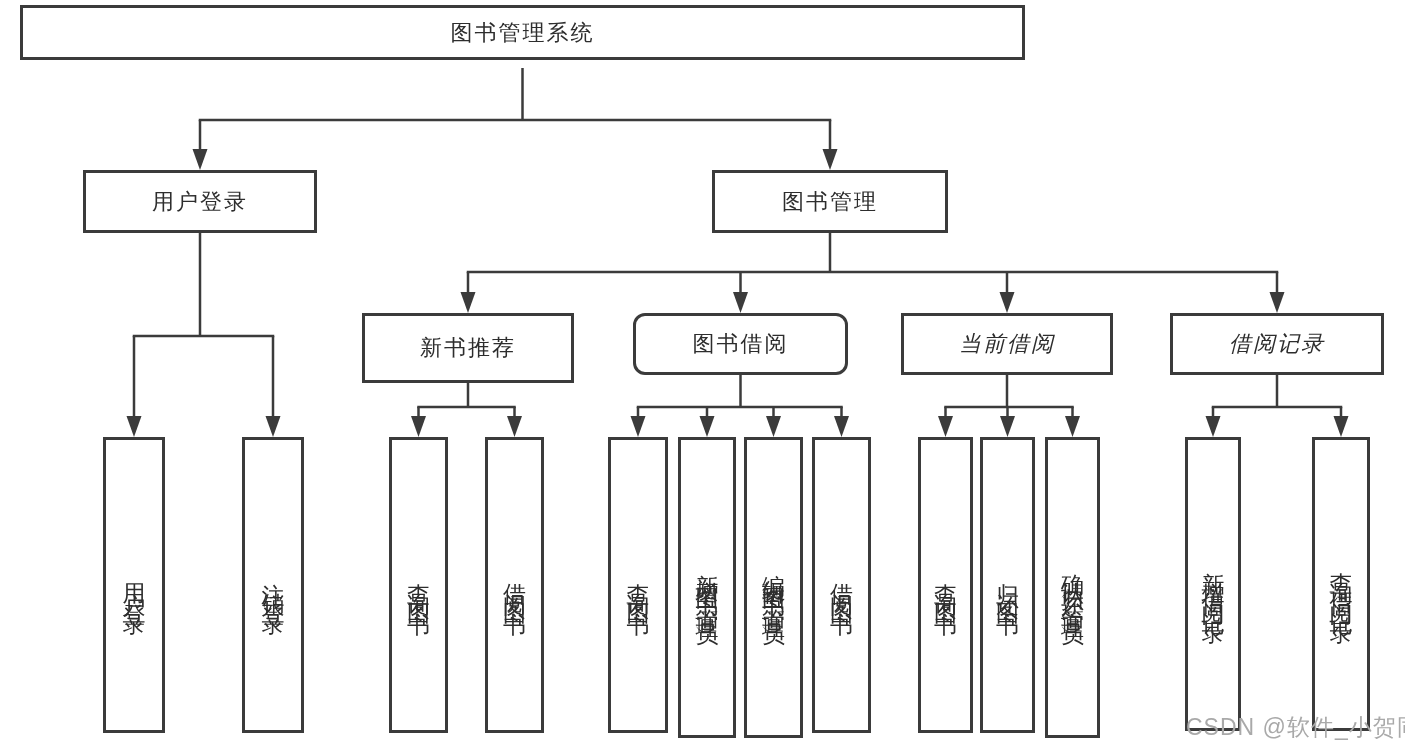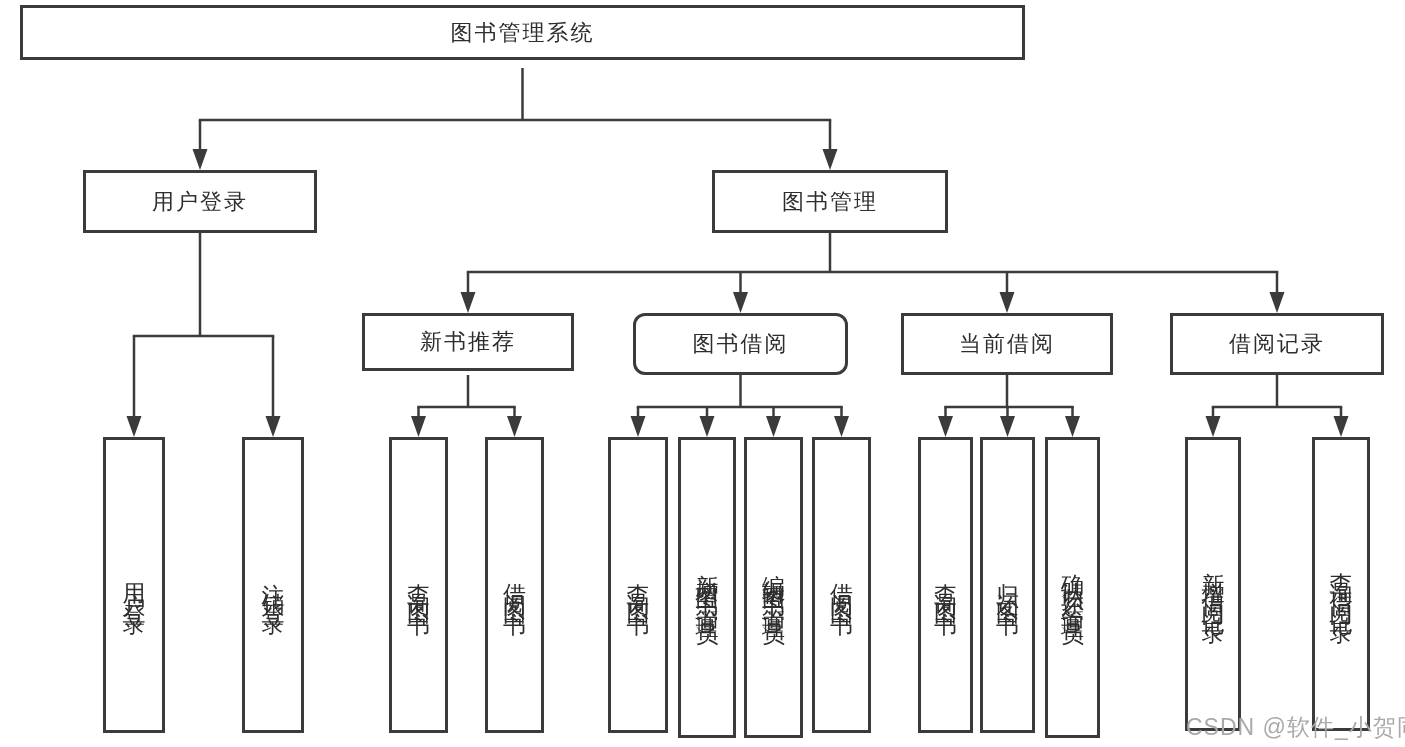--- a/index.html
+++ b/index.html
@@ -130,30 +130,30 @@
     <span>图书管理系统</span>
   </div>
 
   <div class="node h" style="left:83px; top:170px; width:234px; height:63px;">
     <span>用户登录</span>
   </div>
   <div class="node h" style="left:712px; top:170px; width:236px; height:63px;">
     <span>图书管理</span>
   </div>
 
-  <div class="node h" style="left:362px; top:313px; width:212px; height:58px;">
+  <div class="node h" style="left:362px; top:313px; width:212px; height:70px;">
     <span>新书推荐</span>
   </div>
   <div class="node h" style="left:633px; top:313px; width:215px; height:62px;border-radius:12px;">
     <span>图书借阅</span>
   </div>
-  <div class="node h" style="left:901px; top:313px; width:212px; height:62px;">
+  <div class="node h" style="left:901px; top:313px; width:212px; height:62px;font-style:italic;">
     <span>当前借阅</span>
   </div>
-  <div class="node h" style="left:1170px; top:313px; width:214px; height:62px;">
+  <div class="node h" style="left:1170px; top:313px; width:214px; height:62px;font-style:italic;">
     <span>借阅记录</span>
   </div>
 
   <div class="node" style="left:103px; top:437px; width:62px; height:296px;">
     <span class="vtext">用户登录</span>
   </div>
   <div class="node" style="left:242px; top:437px; width:62px; height:296px;">
     <span class="vtext">注销登录</span>
   </div>
 

